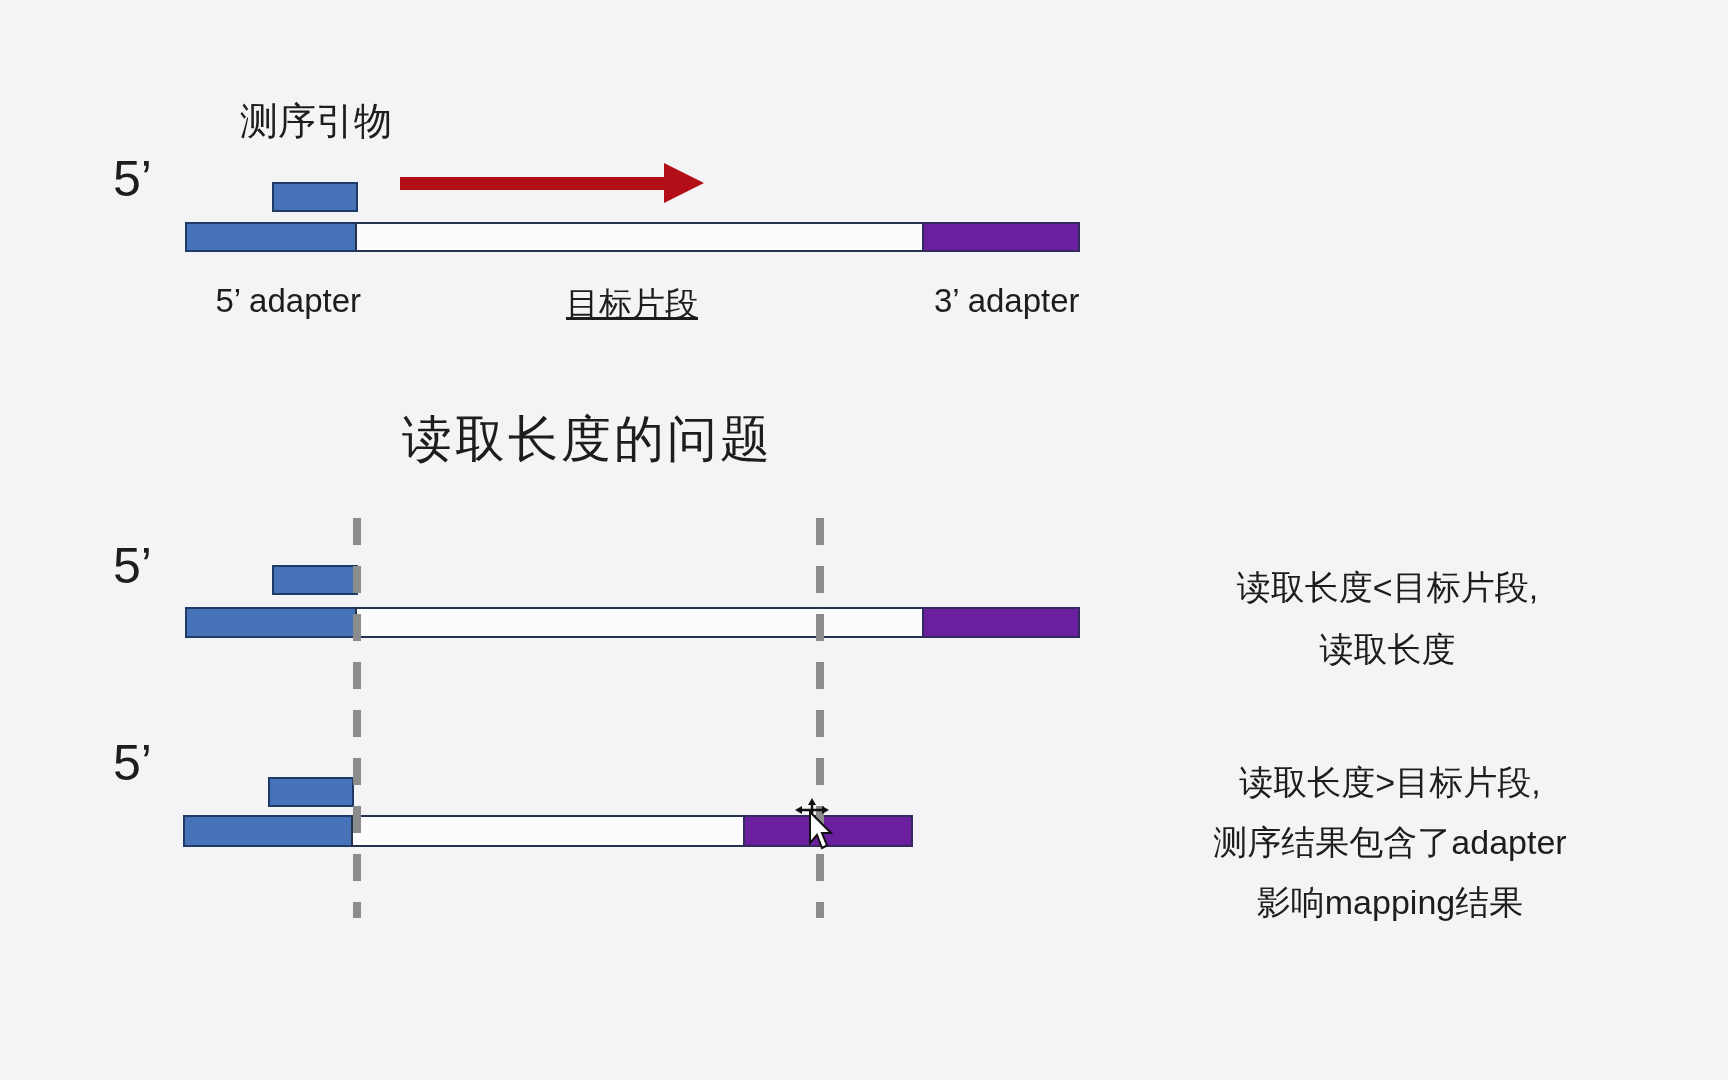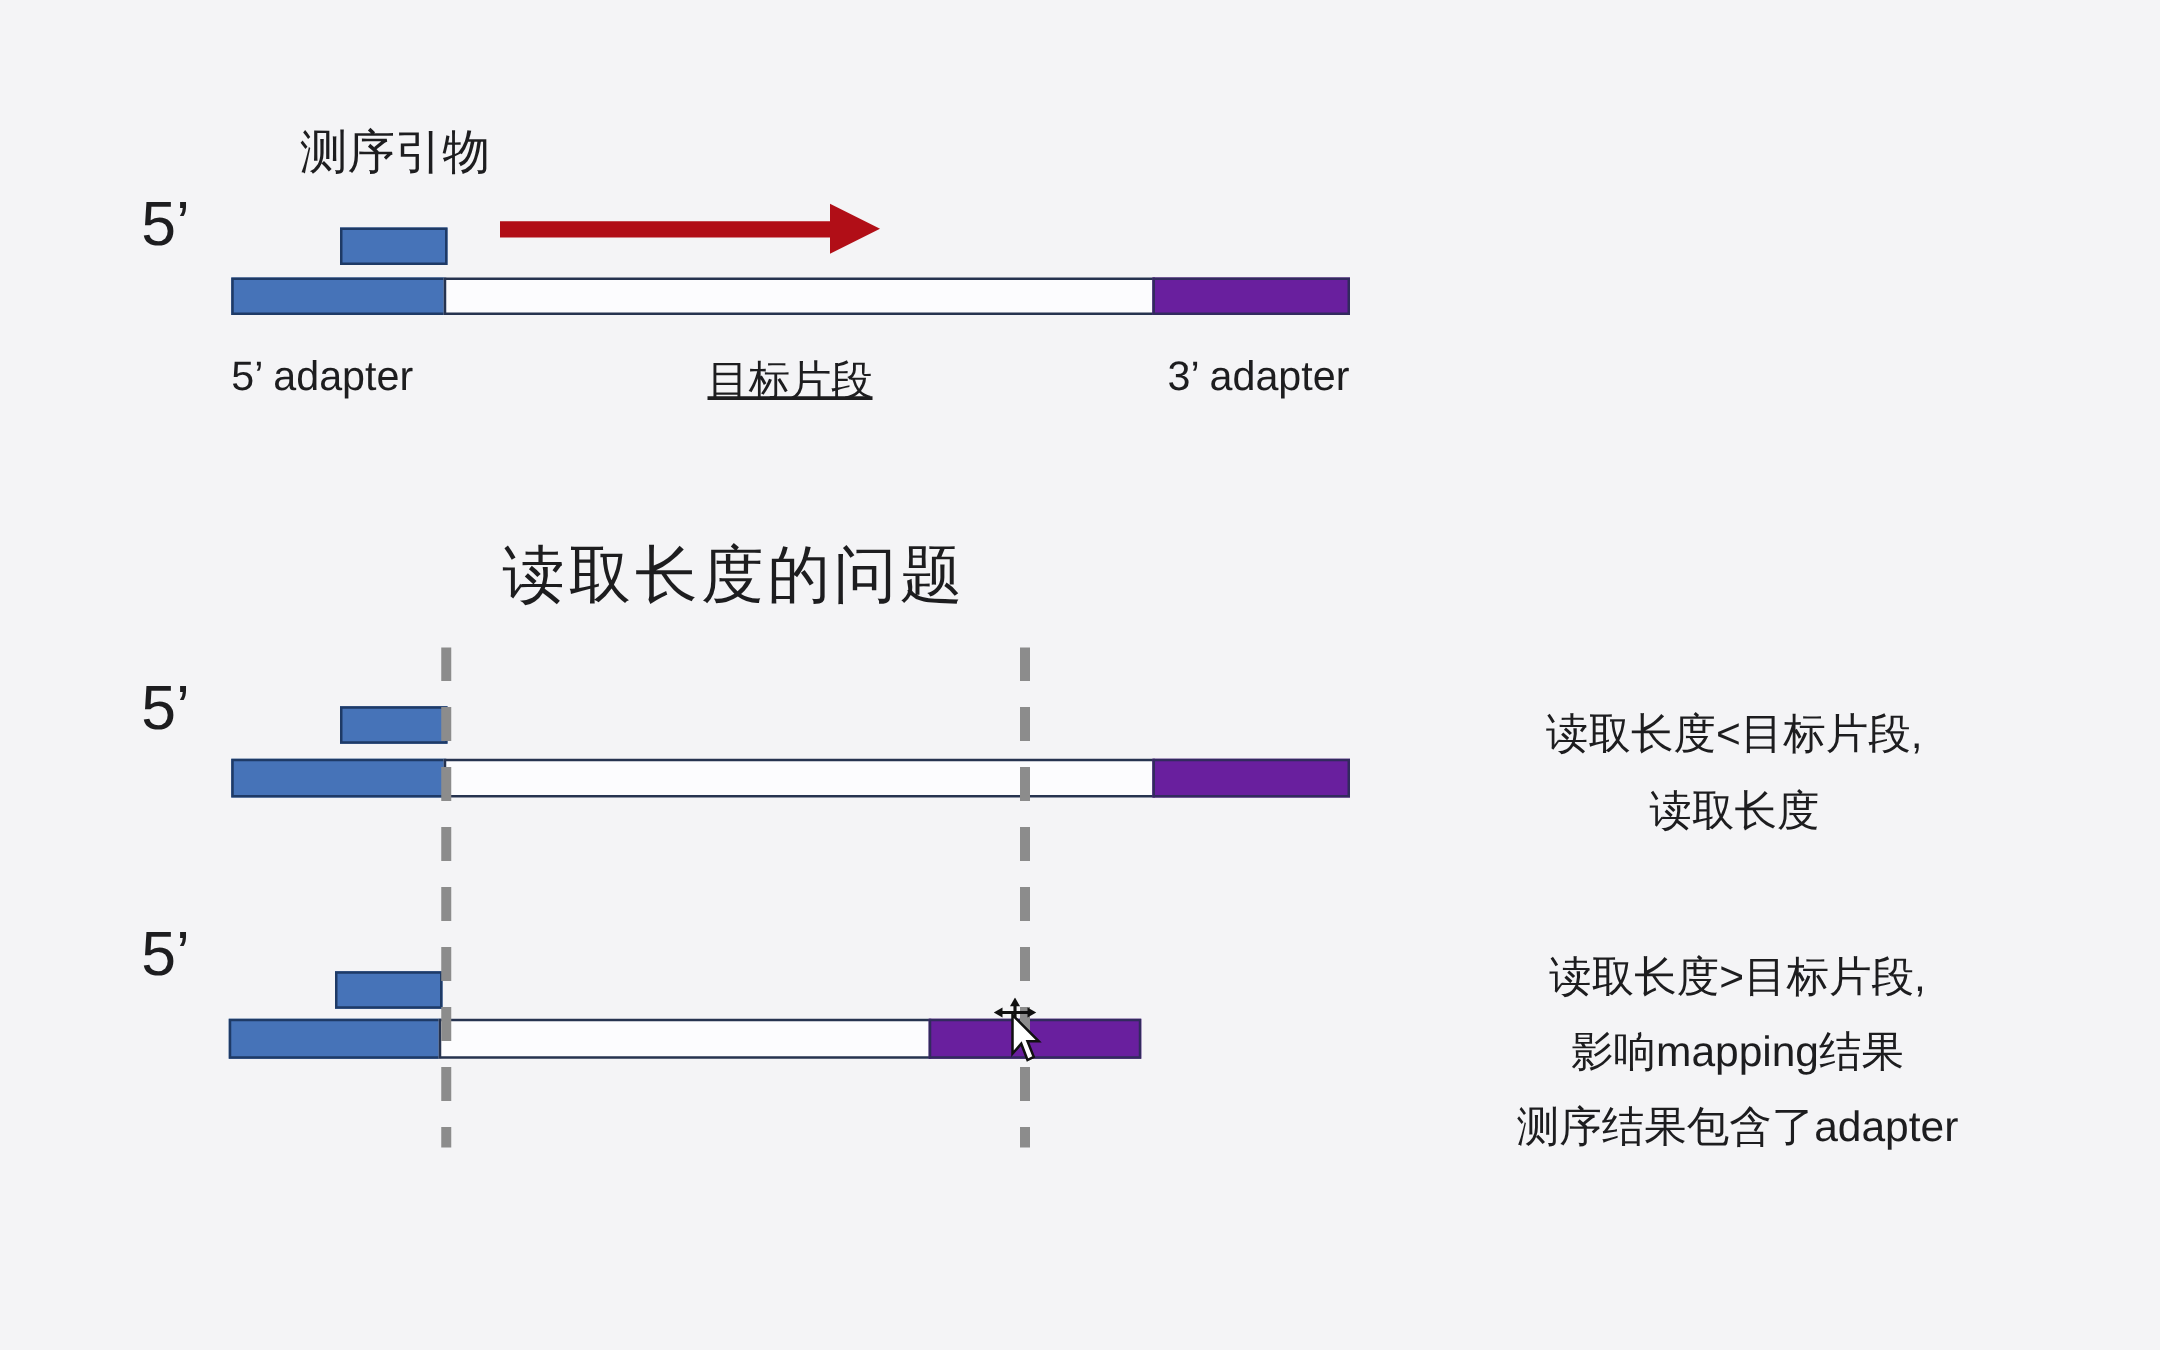--- a/index.html
+++ b/index.html
@@ -89,25 +89,25 @@
     <div class="arrow-shaft abs" style="left:0;top:14px;width:268px;"></div>
     <div class="arrow-head abs" style="left:264px;top:0;"></div>
   </div>
 
   <div class="abs bar" style="left:185px;top:222px;width:895px;height:30px;">
     <div class="seg blue" style="width:172px;"></div>
     <div class="seg white" style="flex:1;"></div>
     <div class="seg purple" style="width:158px;"></div>
   </div>
 
-  <div class="abs small-label" style="left:185px;top:282px;width:176px;text-align:left;">5’ adapter</div>
+  <div class="abs small-label" style="left:185px;top:282px;width:176px;text-align:right;">5’ adapter</div>
   <div class="abs small-label" style="left:532px;top:282px;width:200px;text-align:center;text-decoration:underline;">目标片段</div>
   <div class="abs small-label" style="left:934px;top:282px;width:180px;text-align:left;">3’ adapter</div>
 
-  <div class="abs title" style="left:402px;top:427px;font-family:Liberation Serif, serif;">读取长度的问题</div>
+  <div class="abs title" style="left:402px;top:406px;font-family:Liberation Serif, serif;">读取长度的问题</div>
 
   <div class="abs dashline" style="left:353px;top:518px;height:400px;"></div>
   <div class="abs dashline" style="left:816px;top:518px;height:400px;"></div>
 
   <div class="abs five-prime" style="left:113px;top:537px;">5’</div>
 
   <div class="abs primer" style="left:272px;top:565px;"></div>
 
   <div class="abs bar" style="left:185px;top:607px;width:895px;height:31px;">
     <div class="seg blue" style="width:172px;"></div>
@@ -125,22 +125,22 @@
   <div class="abs primer" style="left:268px;top:777px;"></div>
 
   <div class="abs bar" style="left:183px;top:815px;width:730px;height:32px;">
     <div class="seg blue" style="width:170px;"></div>
     <div class="seg white" style="flex:1;"></div>
     <div class="seg purple" style="width:170px;"></div>
   </div>
 
   <div class="abs caption" style="left:1095px;top:752px;width:590px;line-height:60px;">
     <div>读取长度&gt;目标片段,</div>
+    <div>测序结果包含了adapter</div>
     <div>影响mapping结果</div>
-    <div>测序结果包含了adapter</div>
   </div>
 
   <div class="abs cursor" style="left:795px;top:798px;">
     <svg width="42" height="54" viewBox="0 0 42 54">
 
       <g stroke="#111" stroke-width="2.5" fill="#111">
         <line x1="5" y1="12" x2="29" y2="12"></line>
         <polygon points="0,12 7,8 7,16" stroke="none"></polygon>
         <polygon points="34,12 27,8 27,16" stroke="none"></polygon>
         <line x1="17" y1="4" x2="17" y2="16"></line>

